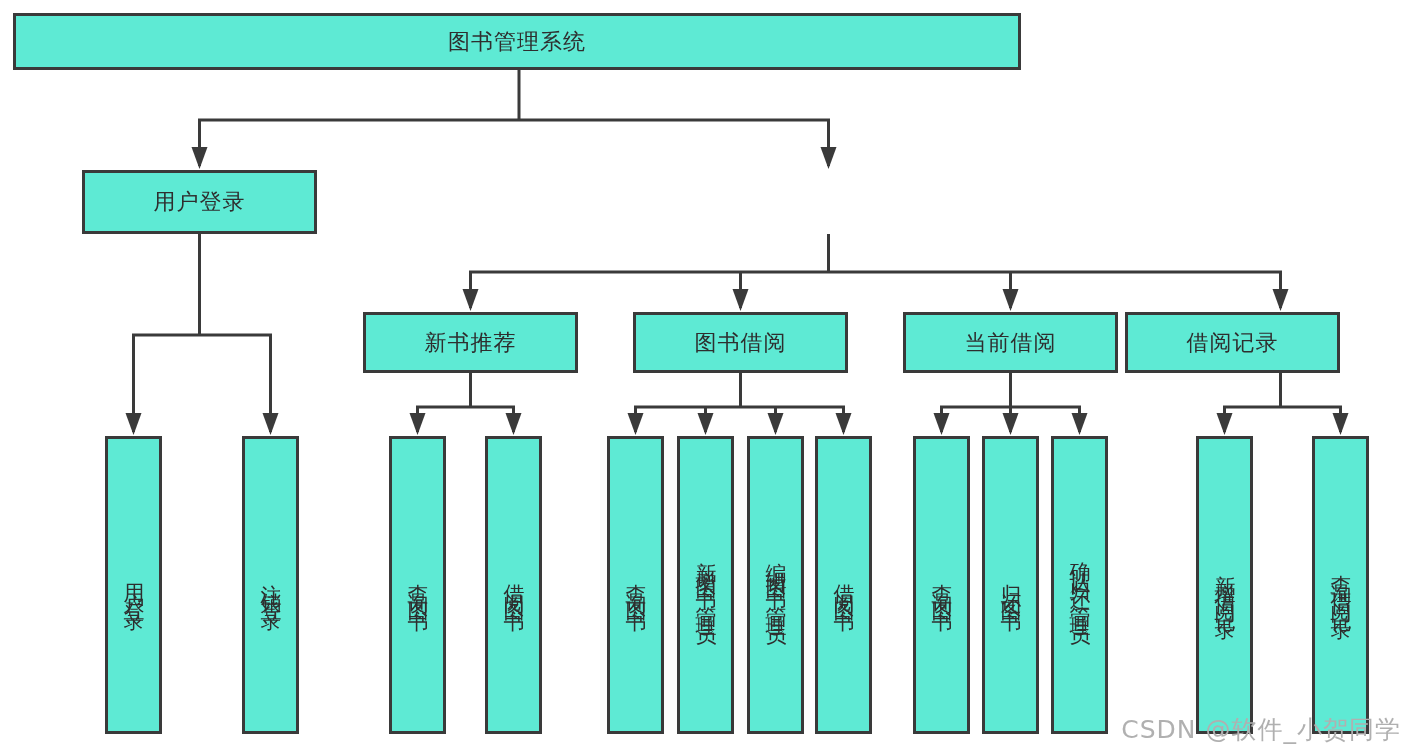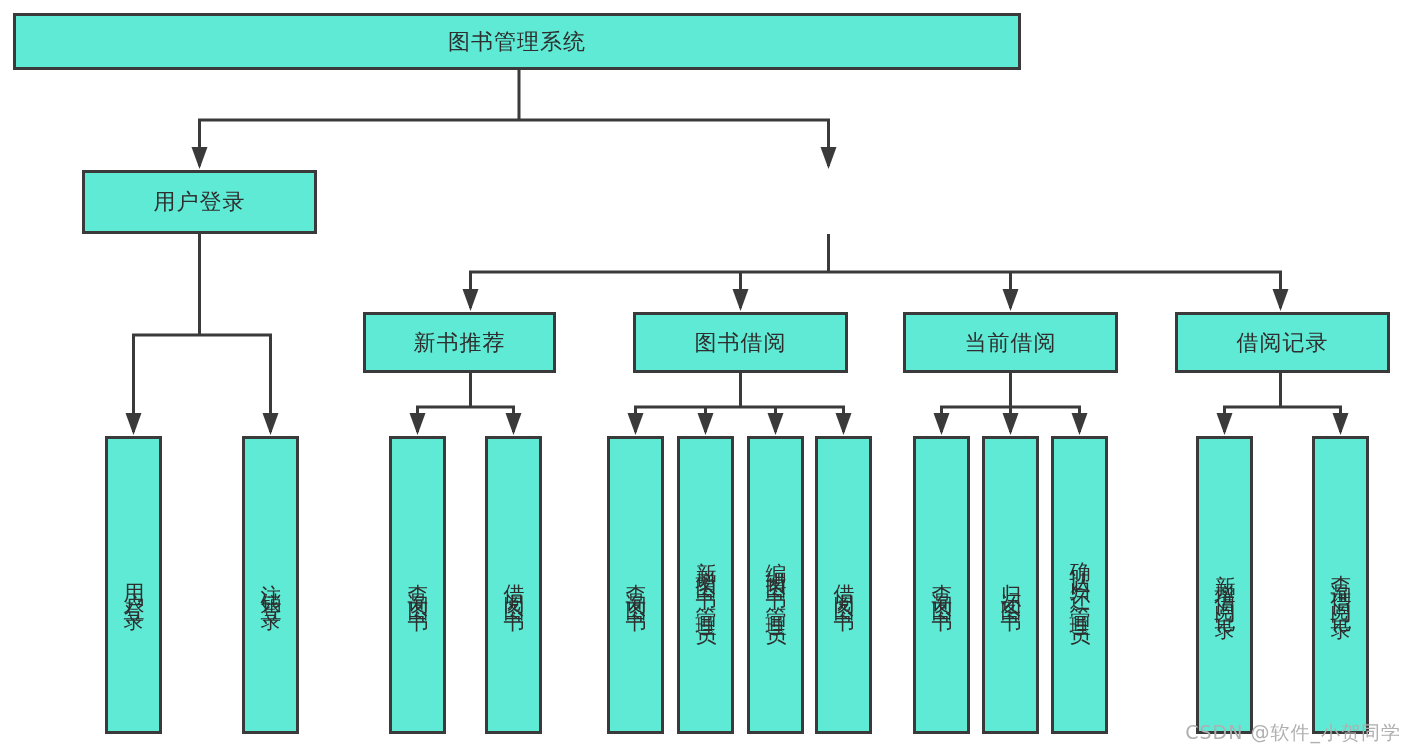--- a/index.html
+++ b/index.html
@@ -31,21 +31,21 @@
     writing-mode:vertical-rl;
     text-orientation:mixed;
     font-size:21px;
     letter-spacing:9px;
     line-height:1;
   }
   .watermark{
     position:absolute;
     right:4px;
     bottom:1px;
-    font-size:19px;
+    font-size:25px;
     color:#b0b0b0;
     z-index:2;
     white-space:nowrap;
     letter-spacing:1px;
   }
 </style>
 </head>
 <body>
 
 <div id="canvas">
@@ -91,30 +91,30 @@
   </svg>
 
   <div class="node hbox" style="left:13px;top:13px;width:1008px;height:57px;">
     <span class="lbl">图书管理系统</span>
   </div>
 
   <div class="node hbox" style="left:82px;top:170px;width:235px;height:64px;">
     <span class="lbl">用户登录</span>
   </div>
 
-  <div class="node hbox" style="left:363px;top:312px;width:193px;height:61px;">
+  <div class="node hbox" style="left:363px;top:312px;width:215px;height:61px;">
     <span class="lbl">新书推荐</span>
   </div>
   <div class="node hbox" style="left:633px;top:312px;width:215px;height:61px;">
     <span class="lbl">图书借阅</span>
   </div>
   <div class="node hbox" style="left:903px;top:312px;width:215px;height:61px;">
     <span class="lbl">当前借阅</span>
   </div>
-  <div class="node hbox" style="left:1175px;top:312px;width:215px;height:61px;">
+  <div class="node hbox" style="left:1125px;top:312px;width:215px;height:61px;">
     <span class="lbl">借阅记录</span>
   </div>
 
   <div class="node vbox" style="left:105px;top:436px;width:57px;height:298px;">
     <span class="lbl">用户登录</span>
   </div>
   <div class="node vbox" style="left:242px;top:436px;width:57px;height:298px;">
     <span class="lbl">注销登录</span>
   </div>
 

